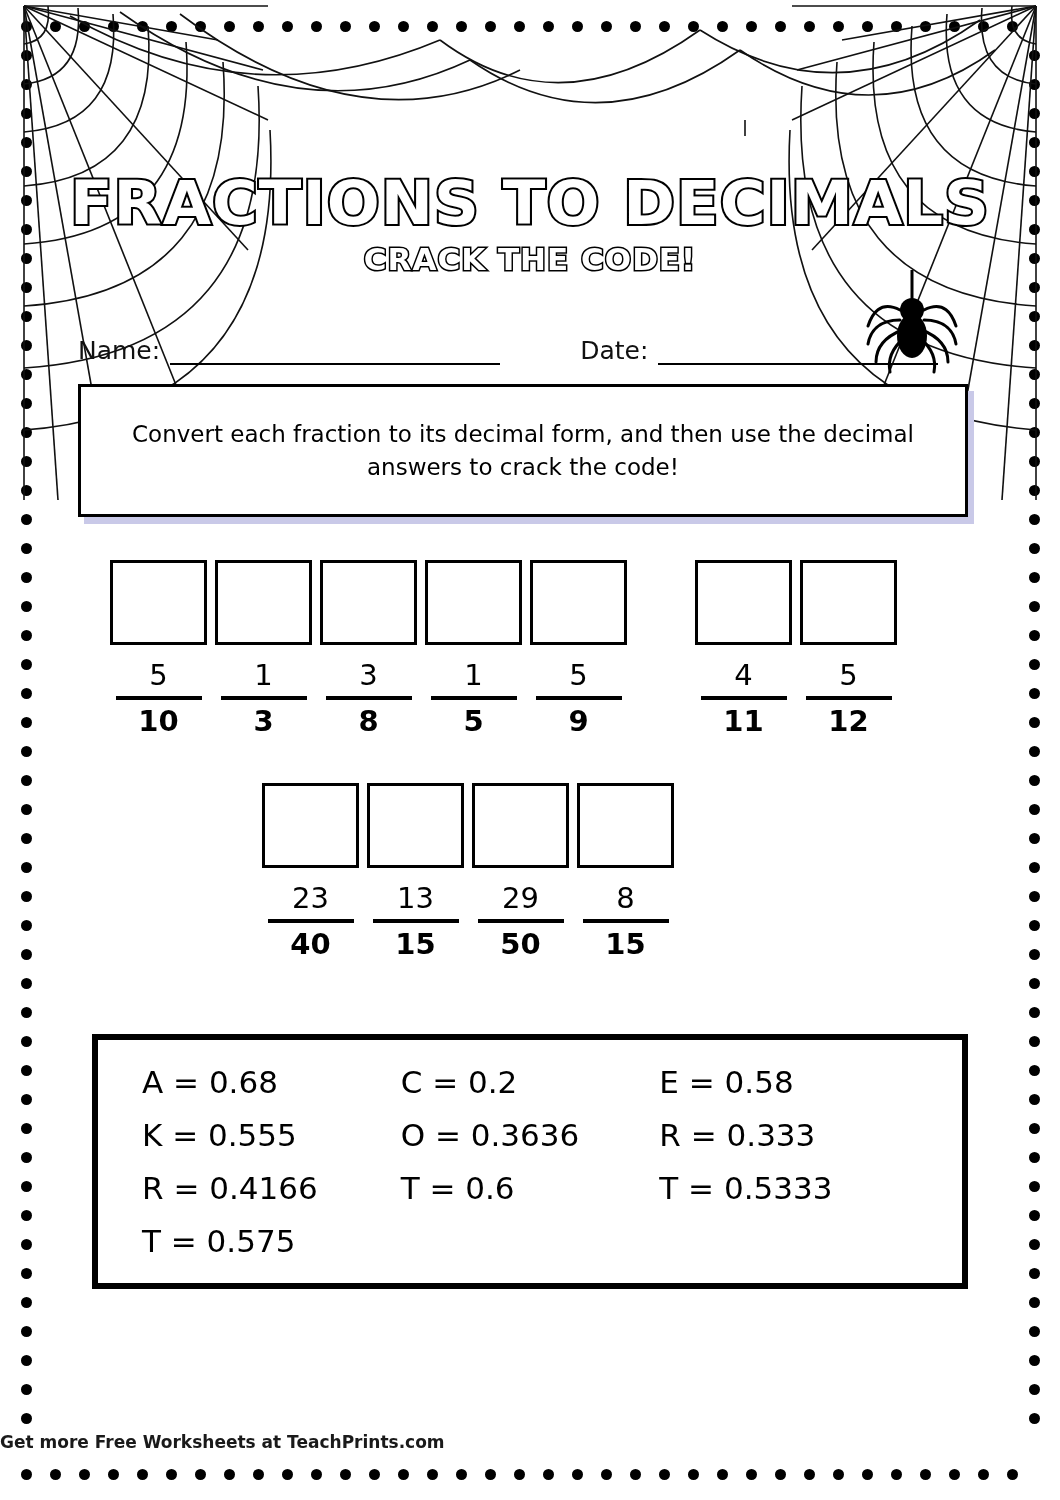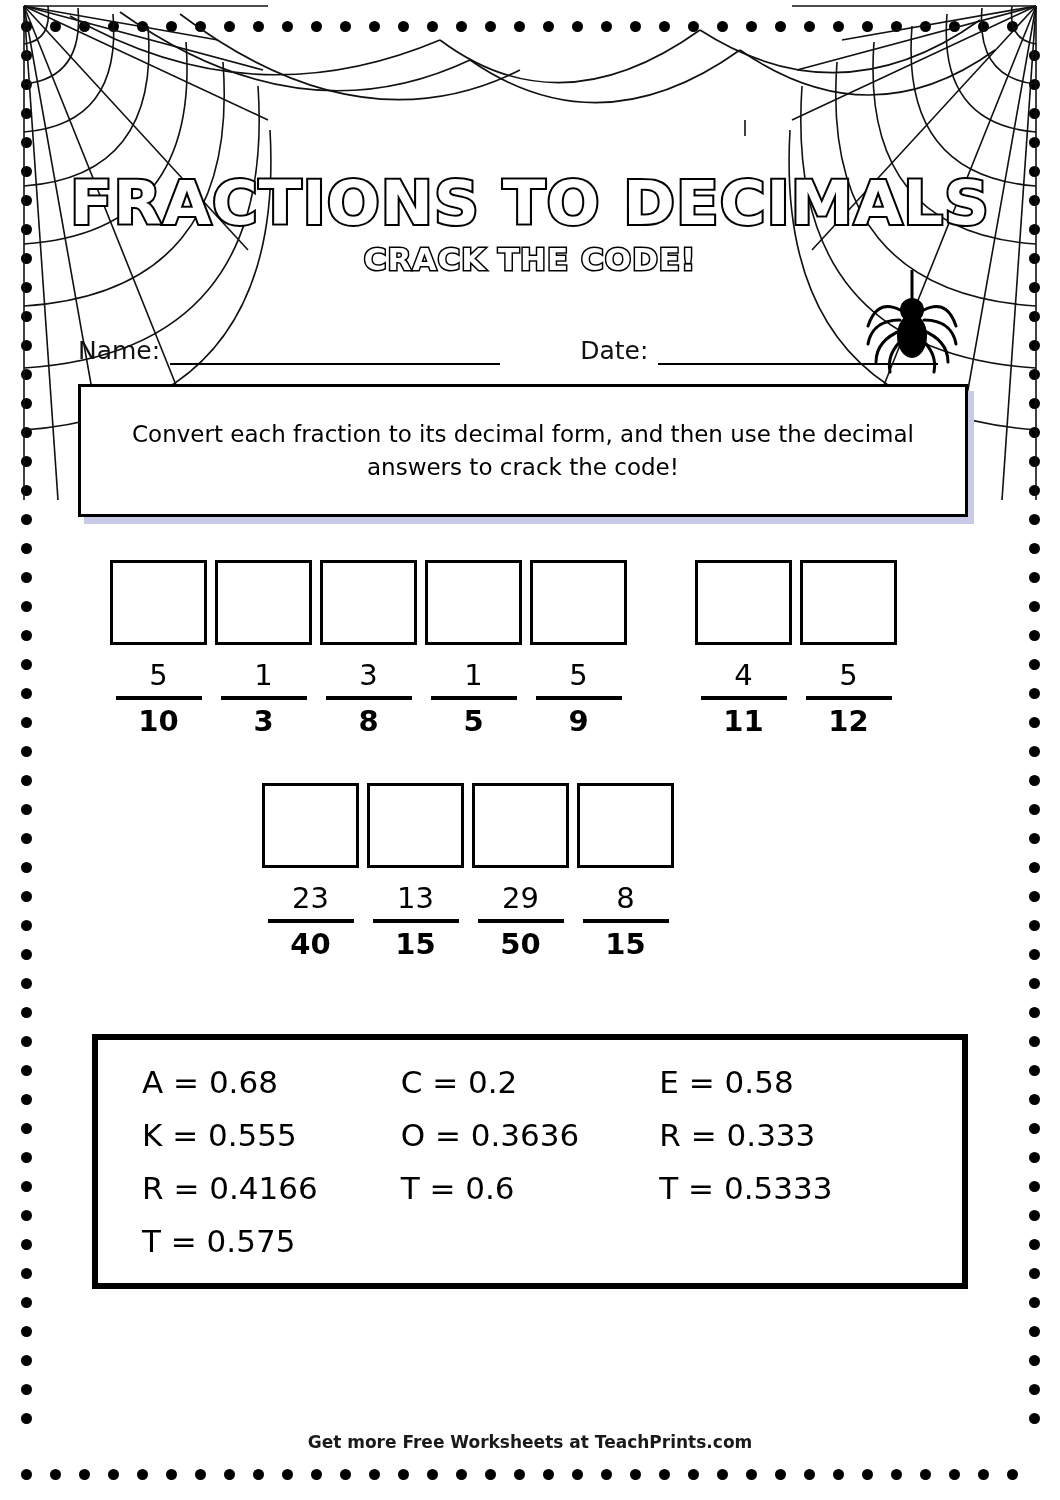--- a/index.html
+++ b/index.html
@@ -191,21 +191,20 @@
     color: #000;
     white-space: nowrap;
   }
 
   
   #footer {
     position: absolute;
     bottom: 48px;
     left: 0;
     width: 1060px;
-    text-align: center;
     font-family: "DejaVu Sans", sans-serif;
     font-size: 17px;
     font-weight: bold;
     color: #1a1a1a;
   }
 
   
   #spider {
     position: absolute;
     top: 270px;

